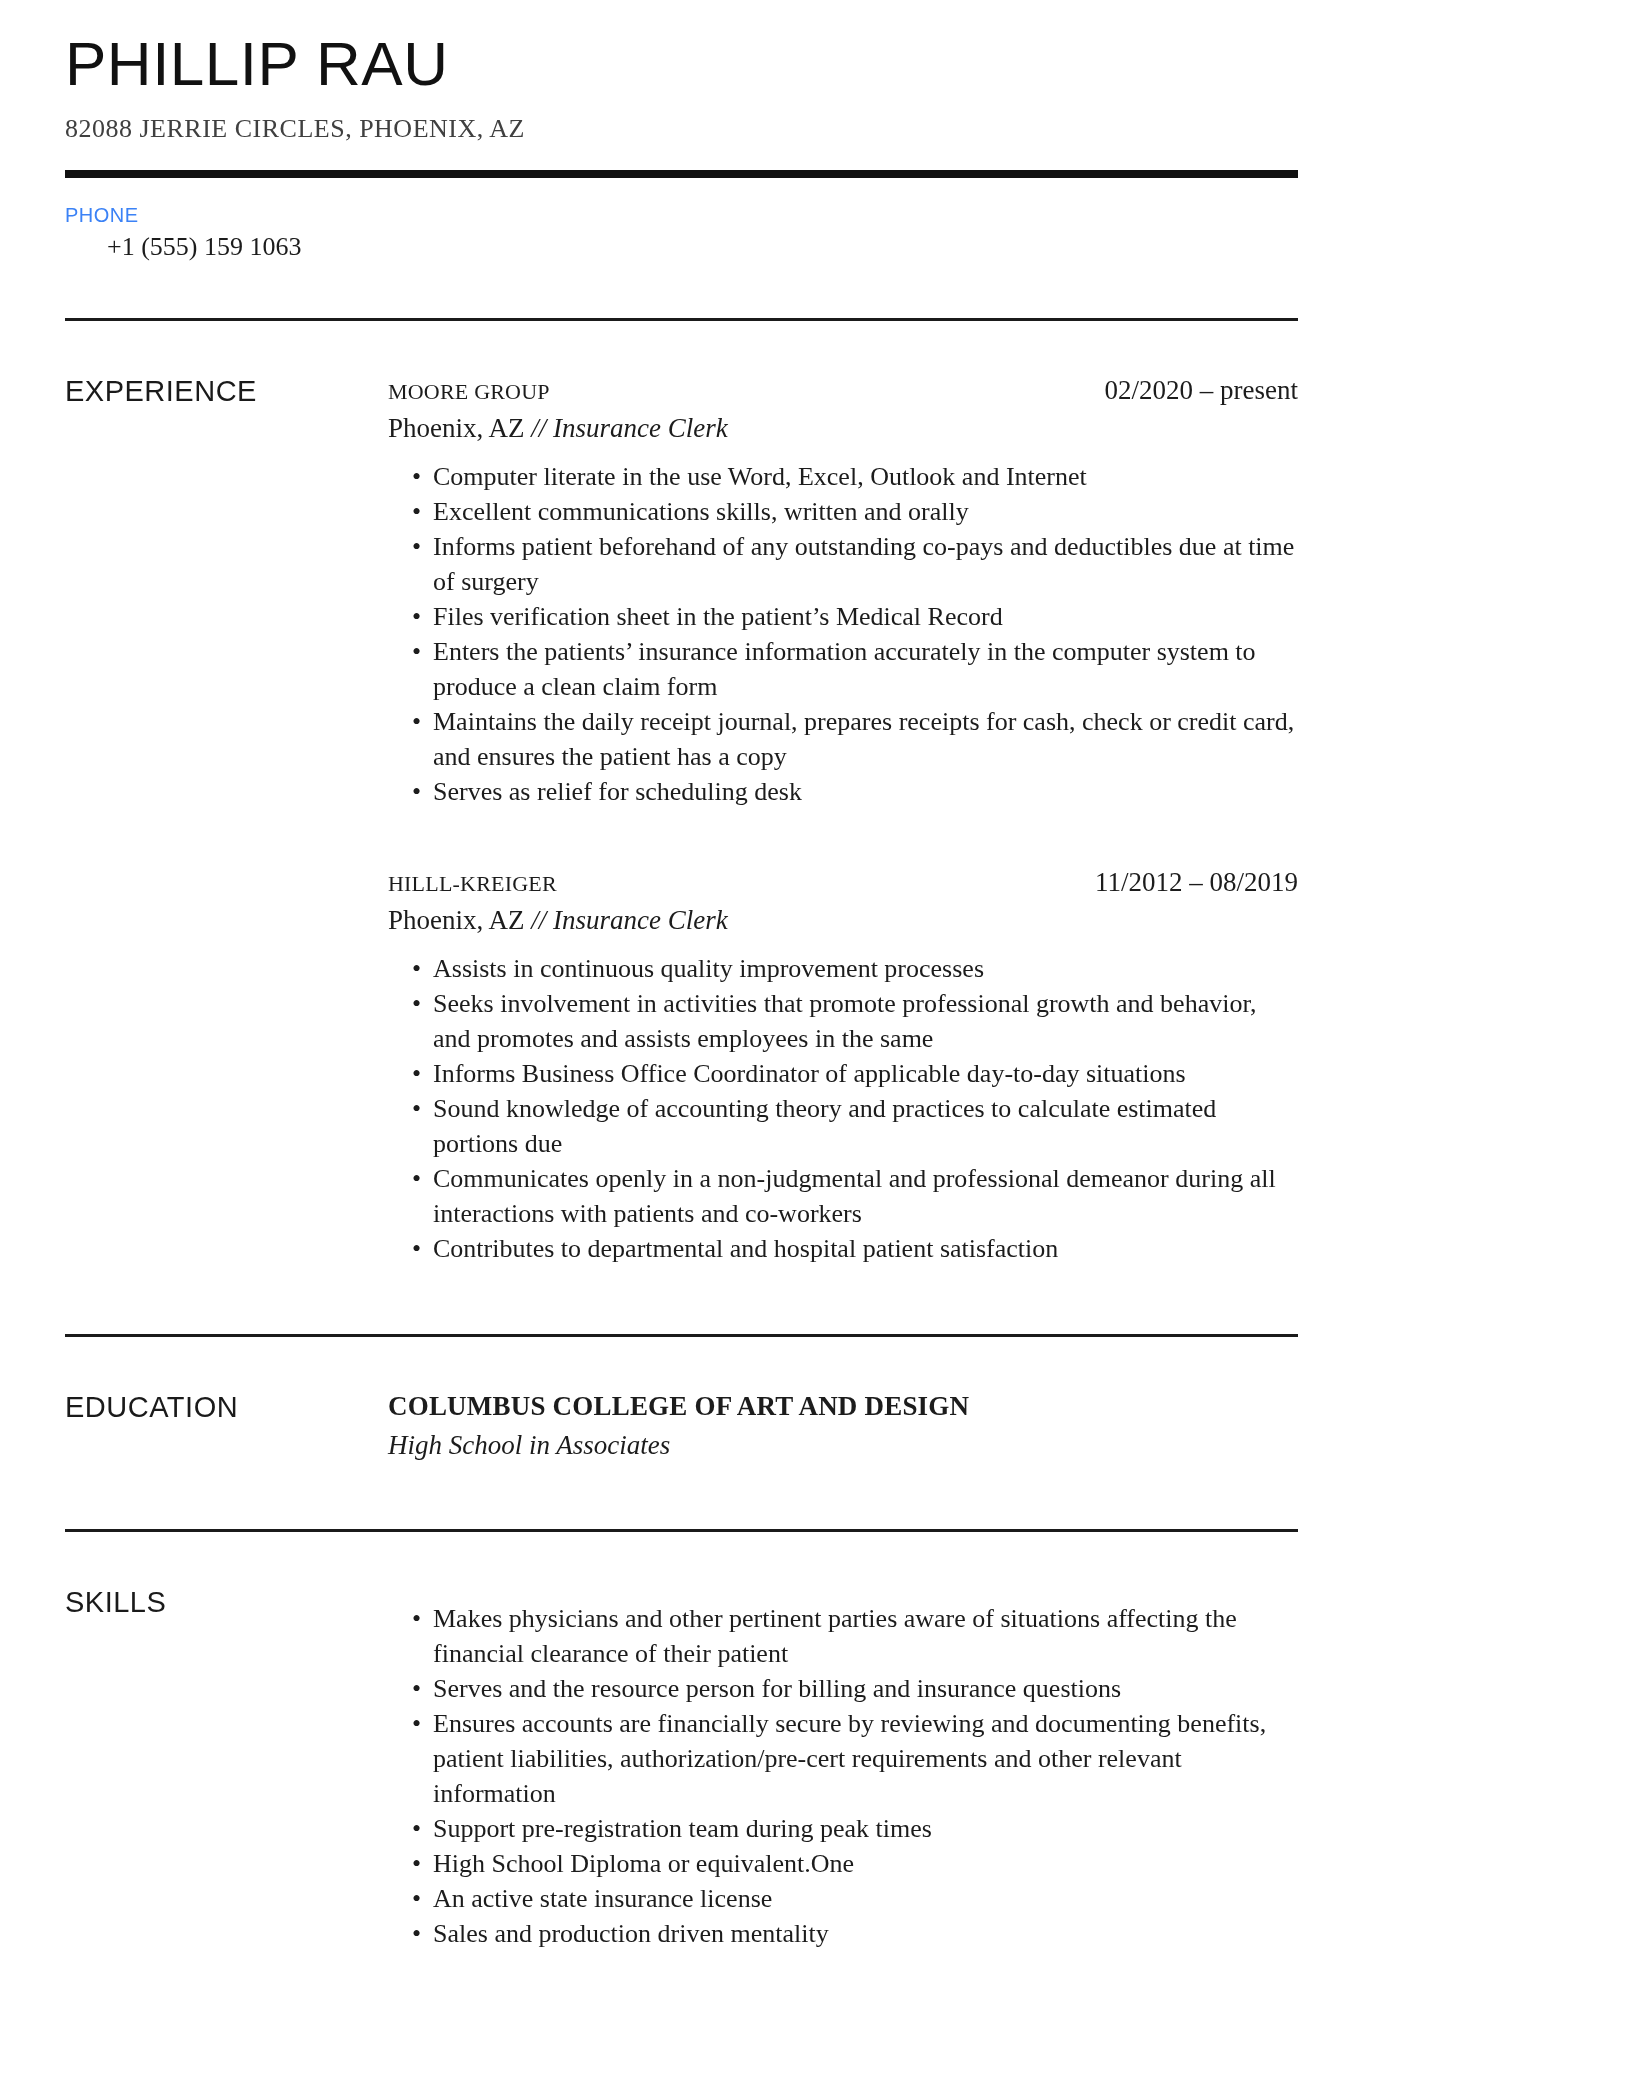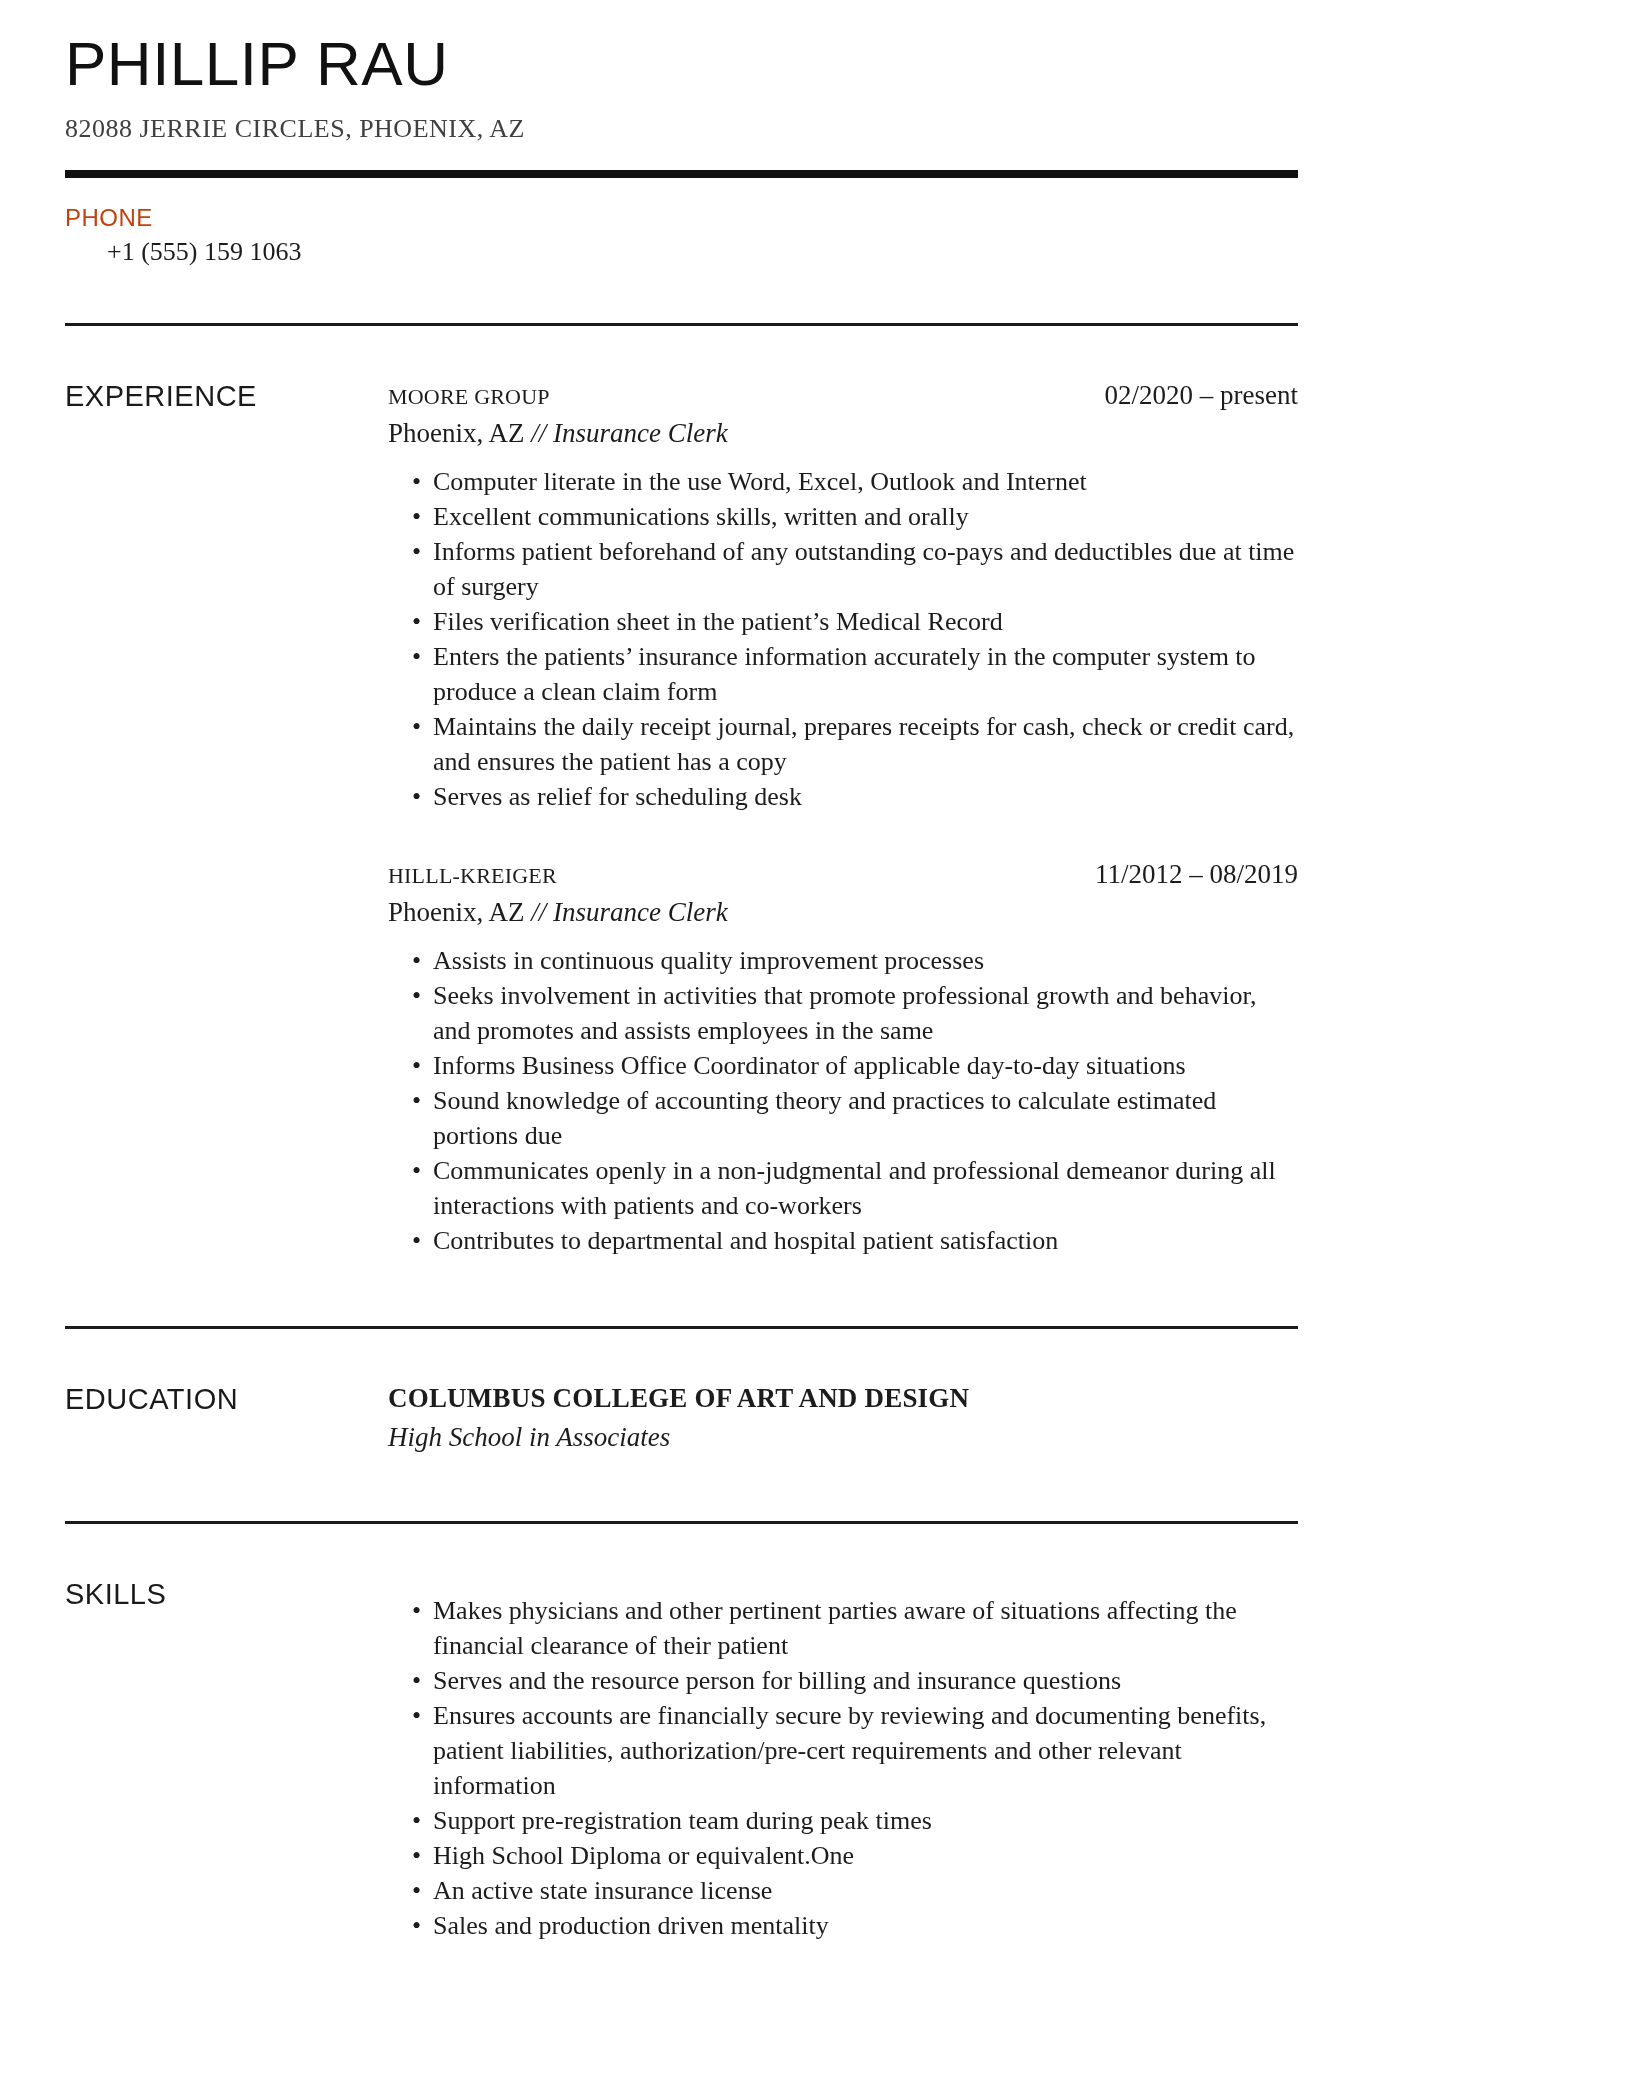--- a/index.html
+++ b/index.html
@@ -35,23 +35,23 @@
   }
   .rule-thin {
     height: 3px;
     background: #1b1b1b;
   }
   .rule-thin.after-contact { margin-top: 56px; }
   .rule-thin.between-sections { margin-top: 68px; }
   .contact { margin-top: 26px; }
   .contact-label {
     font-family: "Liberation Sans", sans-serif;
-    font-size: 24px;
-    letter-spacing: 0.5px;
-    color: #c2410c;
+    font-size: 20px;
+    letter-spacing: 0.5px;
+    color: #3b82f6;
   }
   .contact-value {
     font-family: Liberation Serif, serif;
     font-size: 26px;
     margin-top: 5px;
     margin-left: 42px;
   }
   .section {
     display: flex;
     align-items: flex-start;
@@ -65,21 +65,21 @@
     letter-spacing: 0.5px;
     color: #1a1a1a;
     line-height: 1.15;
   }
   .section-content {
     flex: 1 1 auto;
     font-family: "Liberation Serif", serif;
     font-size: 26px;
     color: #1c1c1c;
   }
-  .job + .job { margin-top: 45px; }
+  .job + .job { margin-top: 58px; }
   .job-header {
     display: flex;
     justify-content: space-between;
     align-items: baseline;
   }
   .company {
     font-size: 22px;
     font-weight: 400;
     letter-spacing: 0.2px;
   }

